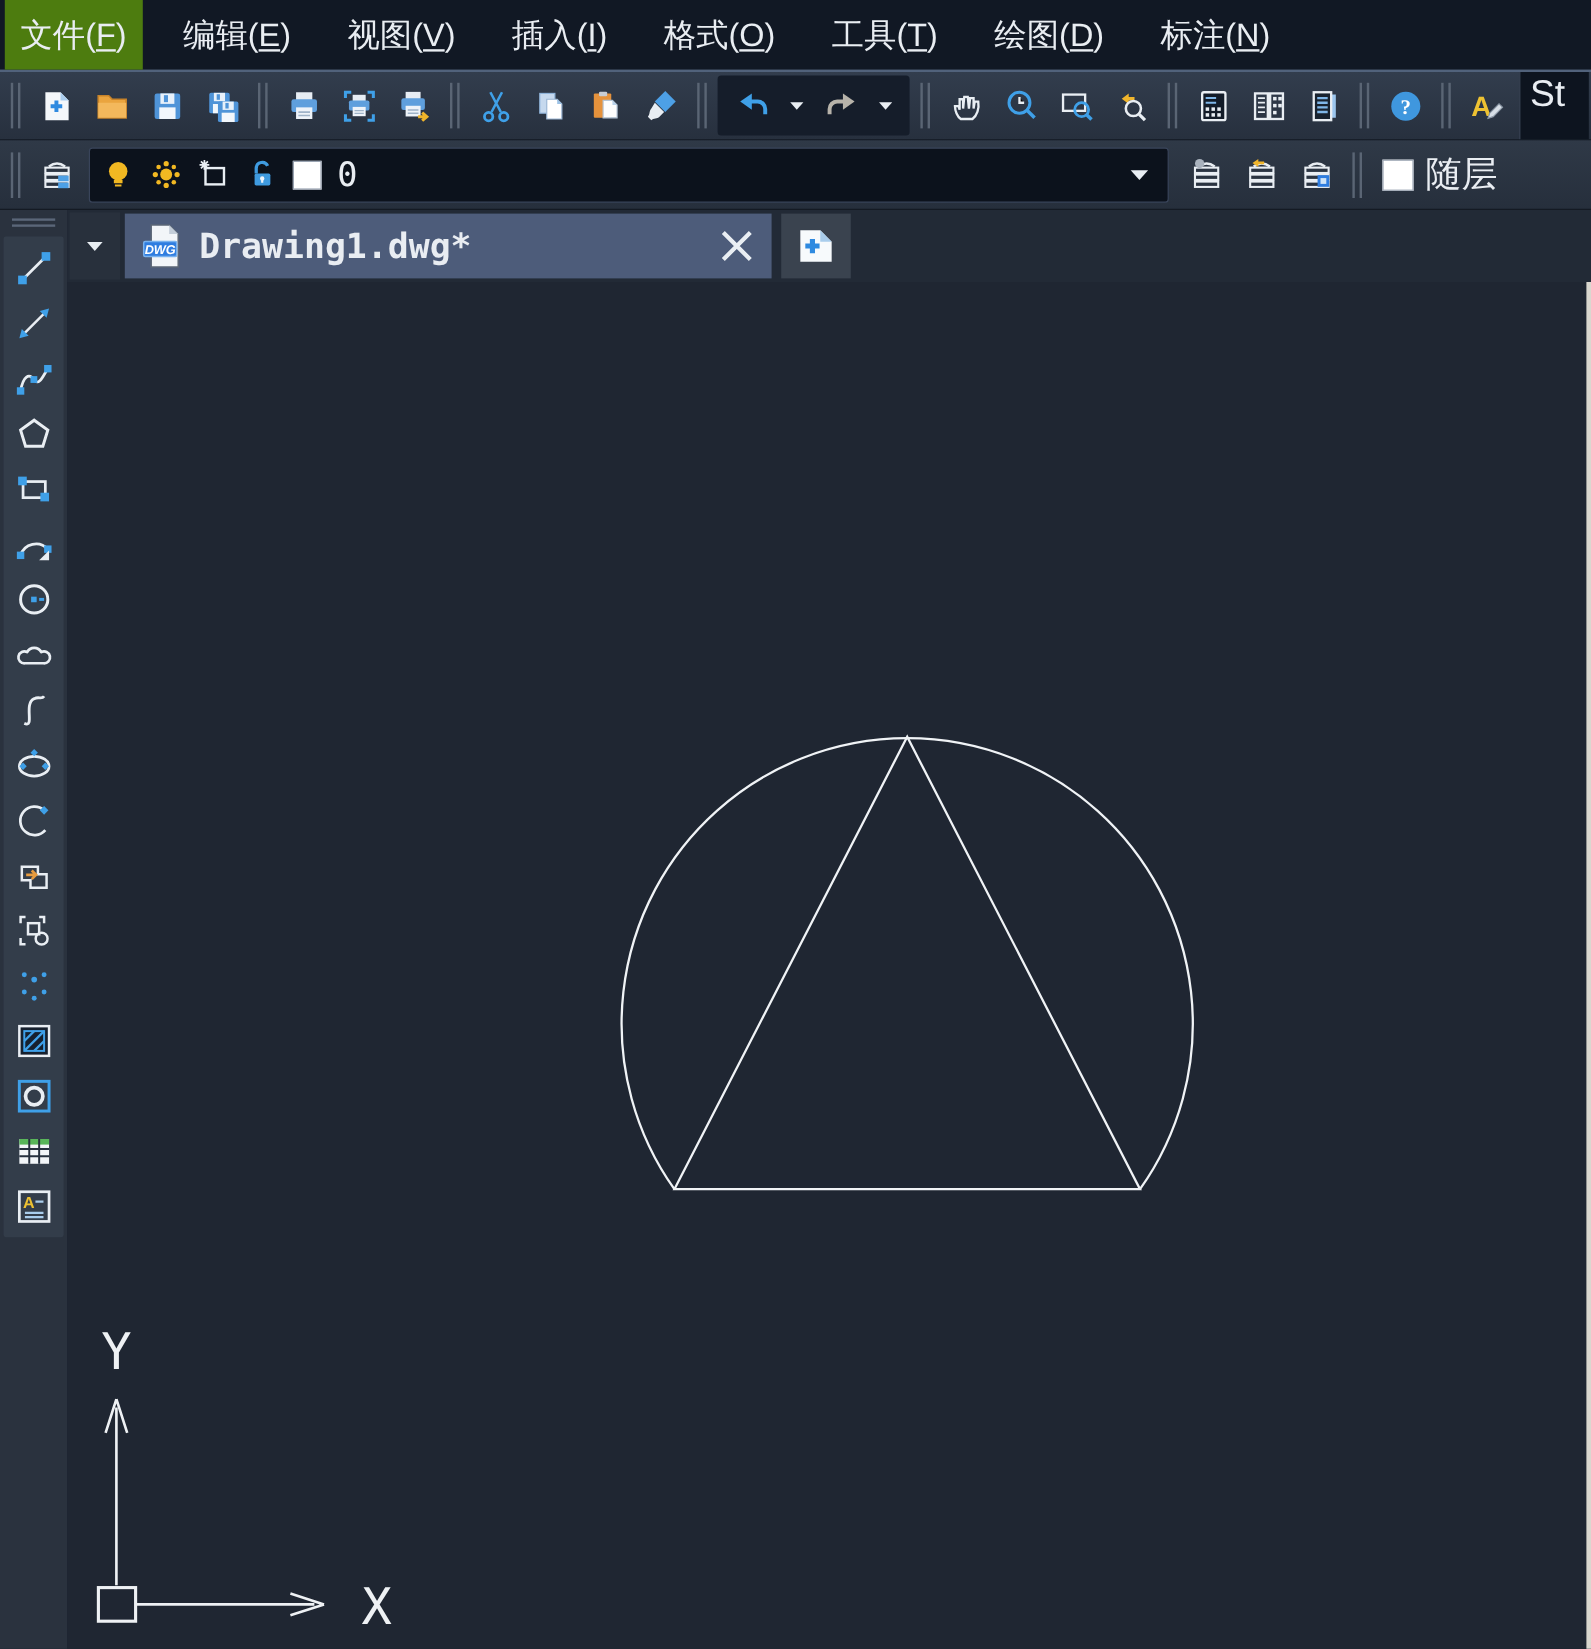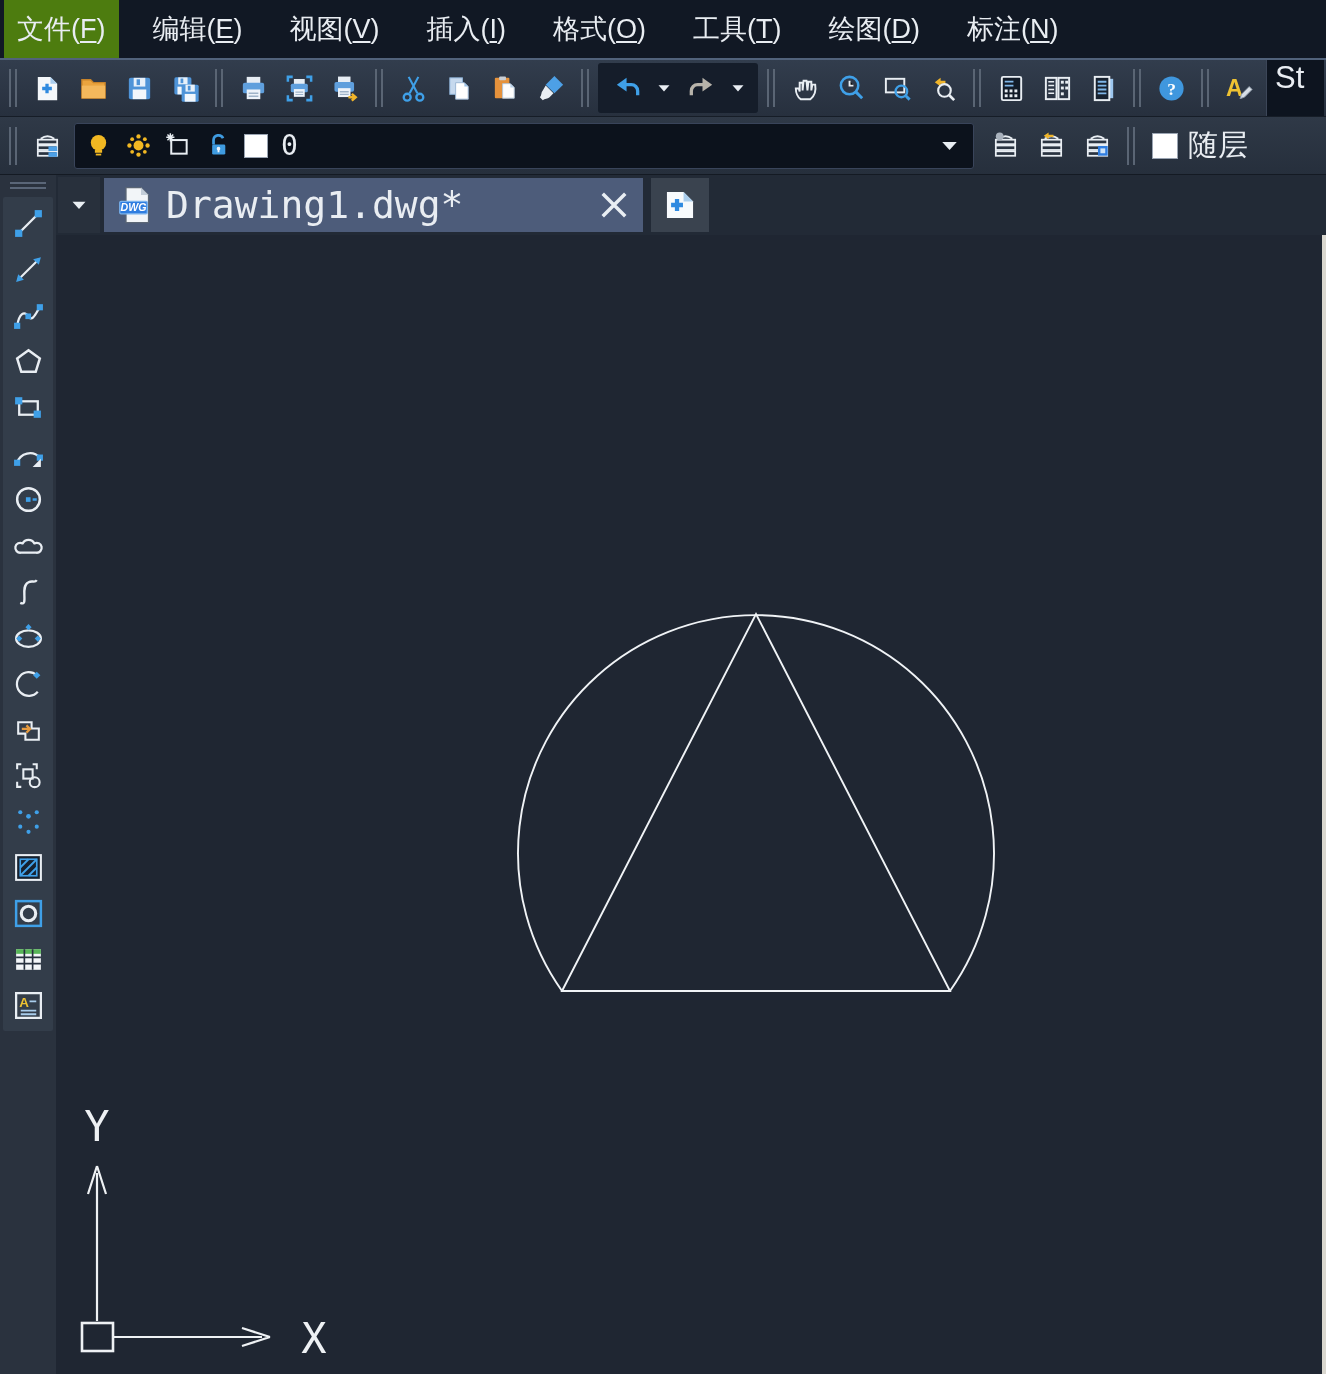--- a/index.html
+++ b/index.html
@@ -43,21 +43,21 @@
   #drawbar-panel{background:#333d4a;border-radius:2px;padding:3px 0;display:flex;flex-direction:column;align-items:center}
   .draw-btn{width:50px;height:46px;display:flex;align-items:center;justify-content:center}
   .draw-btn .ic svg{width:33px;height:33px}
   #right{flex:1;display:flex;flex-direction:column;min-width:0}
   
   #tabbar{height:60px;background:#222a36;display:flex;align-items:stretch}
   .tab-menu-btn{width:42px;margin:2px 0 2px 2px;display:flex;align-items:center;justify-content:center;background:#28303c}
   .tab-menu-btn svg{width:26px;height:26px}
   .tab{width:515px;background:#4d5c7a;display:flex;align-items:center;gap:10px;padding:0 12px;margin:3px 2px 3px 4px}
   .tab .ic svg{width:40px;height:40px}
-  .tab-label{font-family:"DejaVu Sans Mono",monospace;font-size:38px;font-weight:normal;flex:1;white-space:nowrap;overflow:hidden}
+  .tab-label{font-family:"DejaVu Sans Mono",monospace;font-size:29px;font-weight:bold;flex:1;white-space:nowrap;overflow:hidden}
   .tab-close{width:34px;height:34px;display:flex;align-items:center;justify-content:center}
   .tab-close svg{width:23px;height:23px}
   .tab-new{width:58px;background:#3a434f;margin:3px 4px 3px 6px;display:flex;align-items:center;justify-content:center}
   .tab-new svg{width:38px;height:38px}
   
   #canvas{position:relative;flex:1;background:#1f2632;min-width:0}
   #cad{position:absolute;left:0;top:0}
   .canvas-edge{position:absolute;right:0;top:0;bottom:0;width:4px;background:#d9d7cf}
 </style>
 </head>

